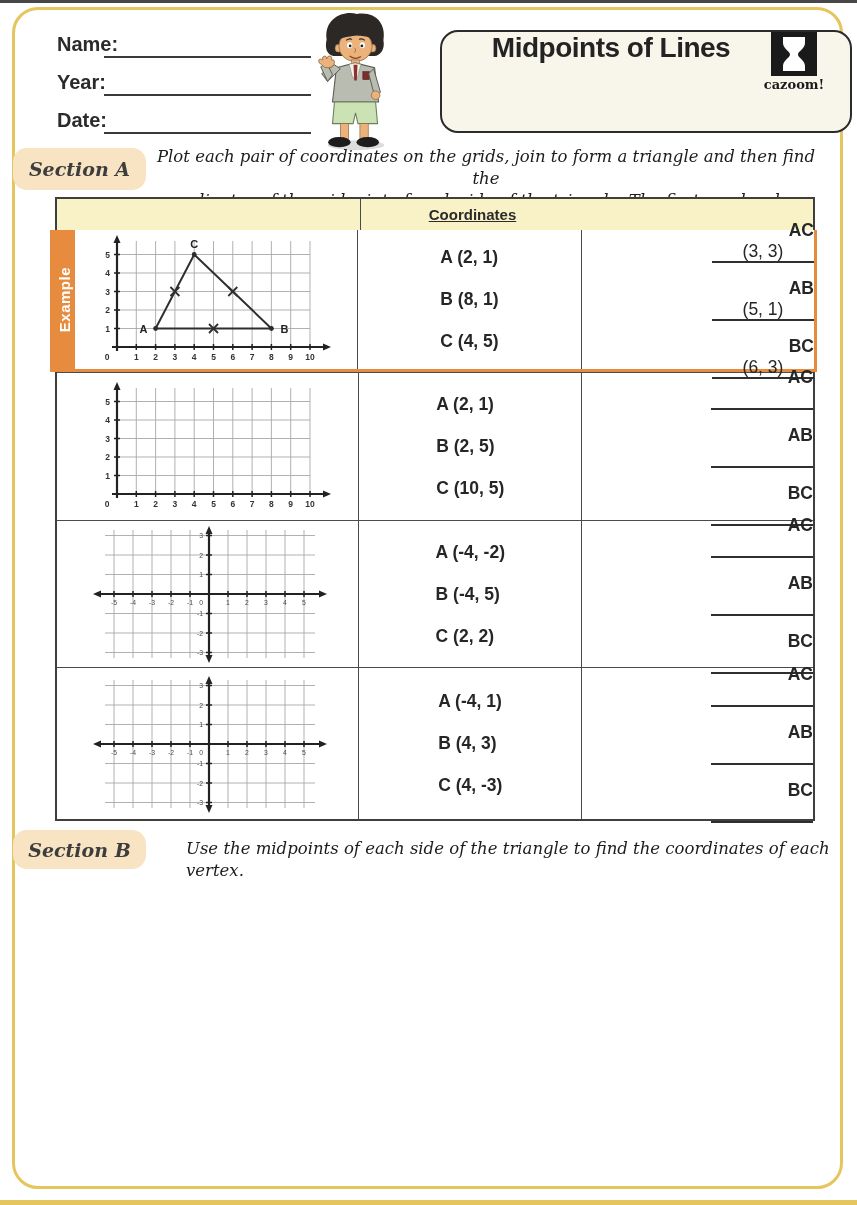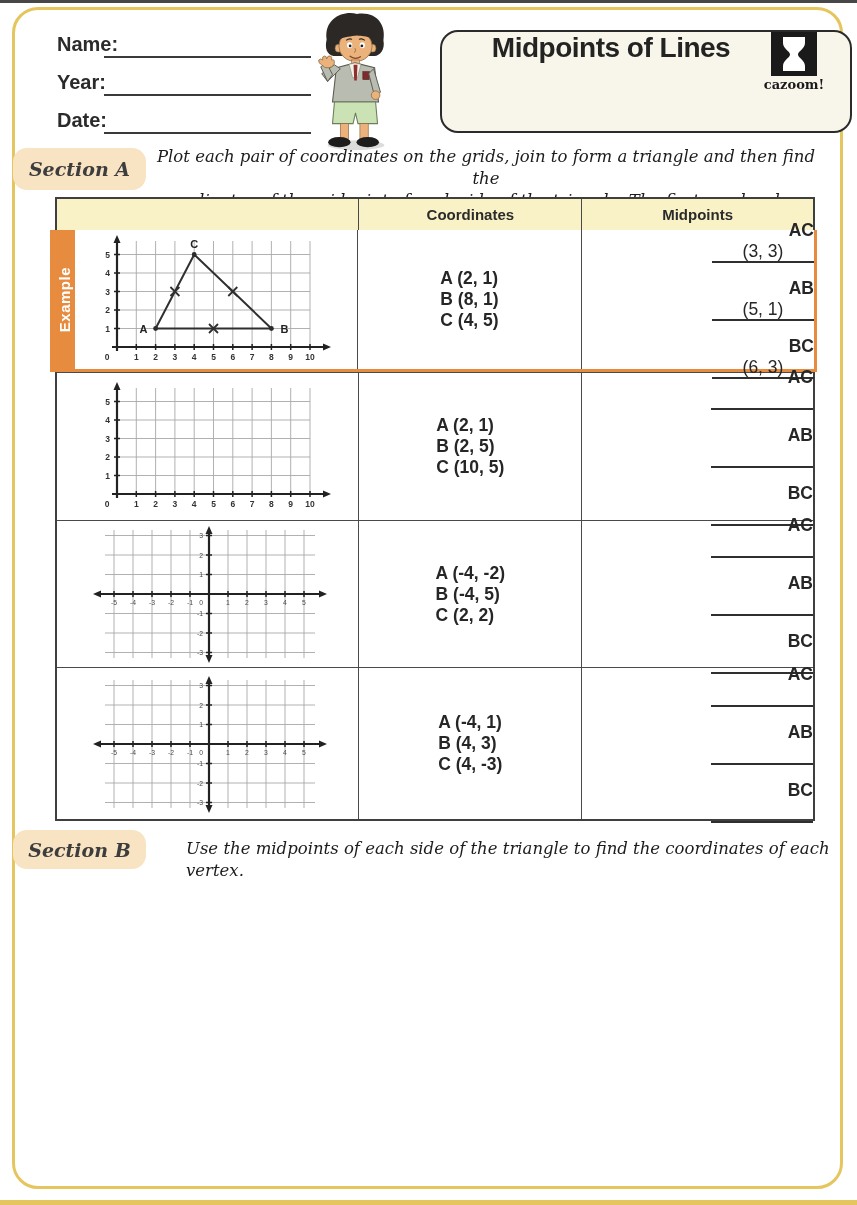--- a/index.html
+++ b/index.html
@@ -22,28 +22,28 @@
   .logo-text{font-family:"DejaVu Serif",serif;font-weight:700;font-size:13px;margin-top:1px;color:#1a1a1a;}
 
   
   .section-label{background:#f8e3c3;border-radius:14px;display:flex;align-items:center;justify-content:center;
     font-family:"DejaVu Serif",serif;font-style:italic;font-weight:700;font-size:19px;color:#3d3d3d;box-sizing:border-box;}
   .instr{font-family:"DejaVu Serif",serif;font-style:italic;font-size:16.5px;line-height:1.32;color:#1c1c1c;}
 
   
   .wtable{border:2px solid #3f3f3f;box-sizing:border-box;background:#fff;position:relative;}
   .hrow{display:flex;background:#f9f2c6;height:31px;box-sizing:border-box;}
-  .hcell{display:flex;align-items:center;justify-content:center;font-weight:700;font-size:15px;box-sizing:border-box;}
+  .hcell{display:flex;align-items:center;justify-content:center;font-weight:700;font-size:15px;box-sizing:border-box;text-decoration:underline;}
   .t-row{display:flex;box-sizing:border-box;border-top:1.5px solid #4a4a4a;background:#fff;}
   .cell{box-sizing:border-box;display:flex;}
   .cmid{border-left:1.5px solid #4a4a4a;}
   .c1{width:303px;align-items:center;padding-left:30px;}
   .c2{width:224px;flex-direction:column;align-items:center;justify-content:center;gap:21px;}
   .c3{width:233px;flex-direction:column;justify-content:center;gap:15px;padding-left:28px;}
-  .coord-block{width:max-content;display:flex;flex-direction:column;}
+  .coord-block{width:max-content;display:flex;flex-direction:column;gap:21px;}
   .coord{font-weight:700;font-size:17.5px;color:#262626;}
   .mid-line{display:flex;align-items:flex-end;font-weight:700;font-size:17.5px;color:#262626;flex-direction:column;}
   .blank{display:inline-block;width:102px;border-bottom:2.2px solid #2f2f2f;margin-left:10px;text-align:center;
     font-weight:400;font-size:17.5px;line-height:20px;height:22px;box-sizing:border-box;}
   
   .t-row.example{margin-left:-7px;width:767px;border:3px solid #e78c3e;}
   .ex-strip{width:22px;background:#e78c3e;display:flex;align-items:center;justify-content:center;}
   .ex-strip span{writing-mode:vertical-rl;transform:rotate(180deg);color:#fff;font-weight:700;font-size:15px;letter-spacing:.5px;}
   .t-row.example .c1{width:282px;padding-left:12px;}
 
@@ -118,21 +118,20 @@
 <div class="abs section-label" style="left:13px;top:148px;width:133px;height:42px;">Section A</div>
 <div class="abs instr" style="left:150px;top:146px;width:672px;text-align:center;">
   <div>Plot each pair of coordinates on the grids, join to form a triangle and then find the</div>
   <div>coordinates of the midpoint of each side of the triangle. The first one has been done for you.</div>
 </div>
 
 <div class="abs wtable" style="left:55px;top:197px;width:760px;">
   <div class="hrow">
     <div class="hcell" style="width:303px;"></div>
     <div class="hcell cmid" style="width:224px;">Coordinates</div>
-    <div class="hcell cmid" style="width:233px;">Midpoints</div>
   </div>
   <div id="section-a-rows">
       <div class="t-row example" style="height: 142px; border-top: none;">
         <div class="ex-strip">
           <span>Example</span>
         </div>
         <div class="cell c1">
           <svg class="grid-svg" width="250" height="134" viewBox="0 0 250 134">
             <line x1="49.3" y1="8" x2="49.3" y2="114" class="gl"></line>
             <line x1="68.6" y1="8" x2="68.6" y2="114" class="gl"></line>

